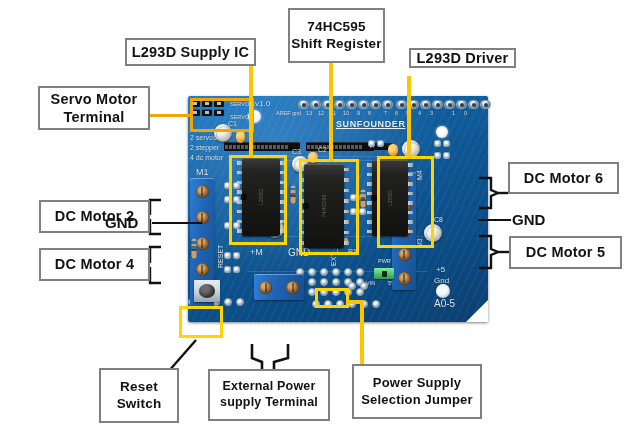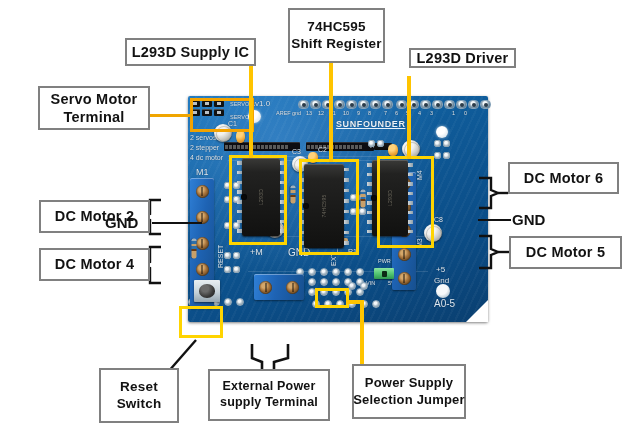--- a/index.html
+++ b/index.html
@@ -665,18 +665,18 @@
   <div class="label-box" style="left:99px;top:368px;width:80px;height:55px;font-size:13.5px;">
     <span>Reset</span>
     <span>Switch</span>
   </div>
 
   <div class="label-box" style="left:208px;top:369px;width:122px;height:52px;font-size:12.5px;">
     <span>External Power</span>
     <span>supply Terminal</span>
   </div>
 
-  <div class="label-box" style="left:352px;top:364px;width:114px;height:55px;font-size:13px;">
+  <div class="label-box" style="left:352px;top:364px;width:130px;height:55px;font-size:13px;">
     <span>Power Supply</span>
     <span>Selection Jumper</span>
   </div>
 
 </div>
 
 </body></html>

